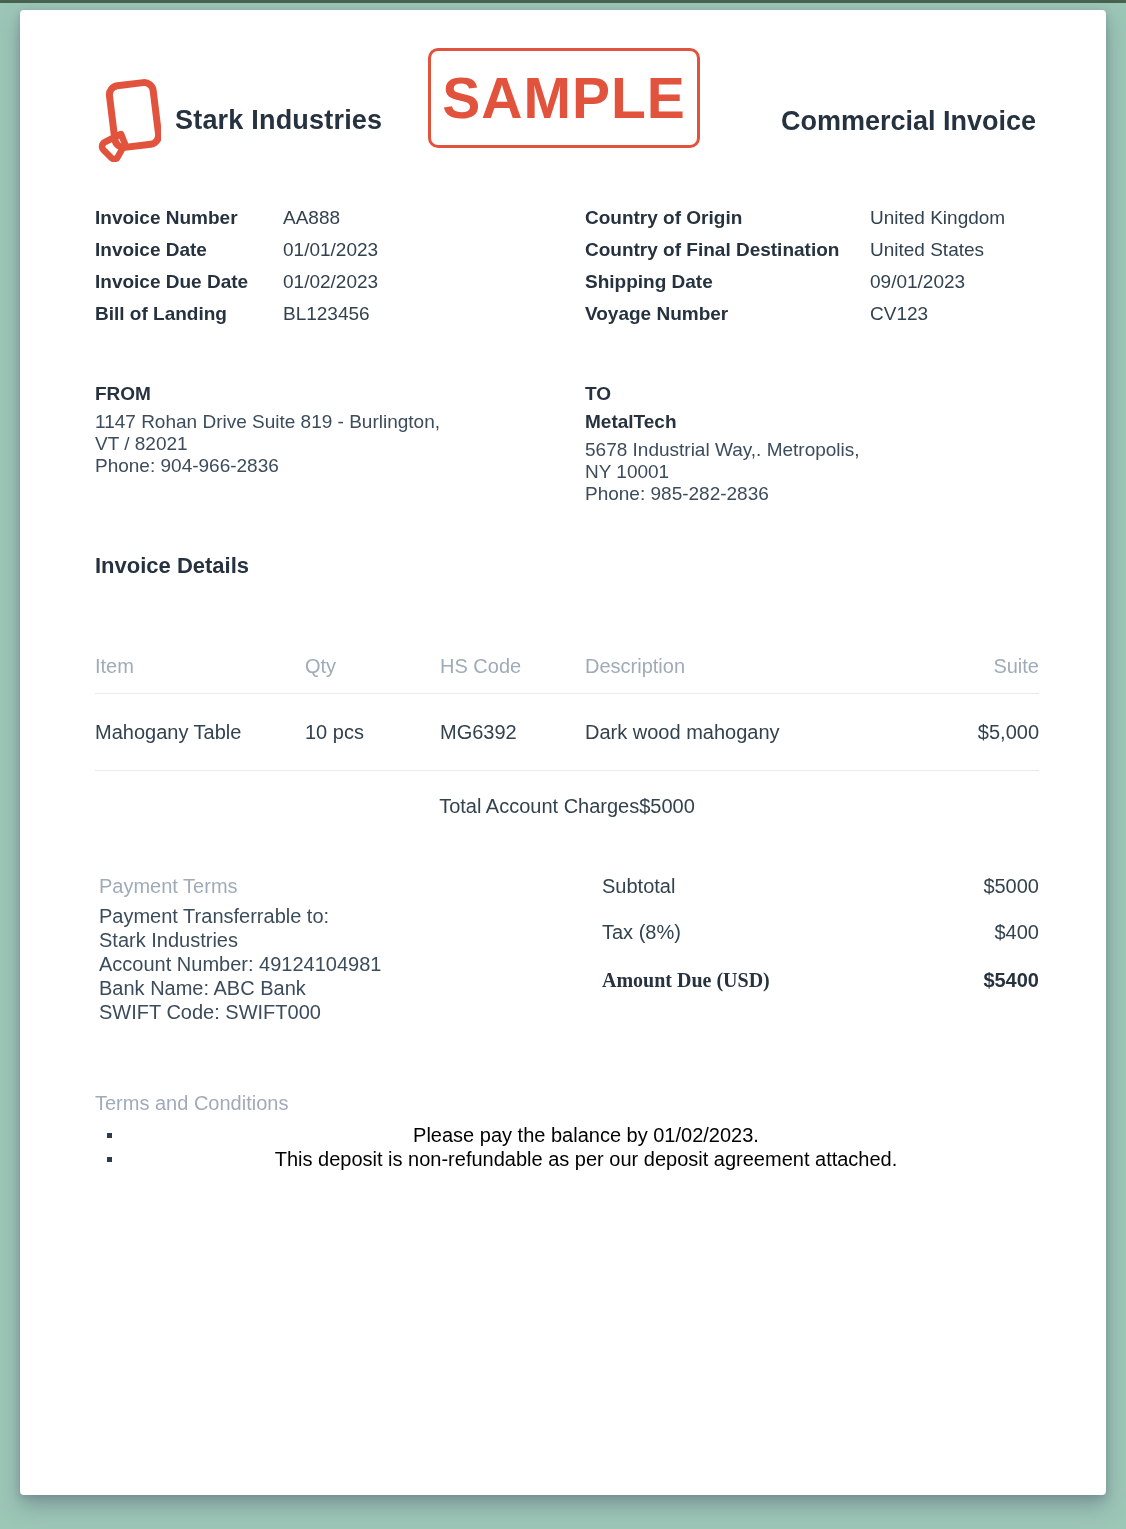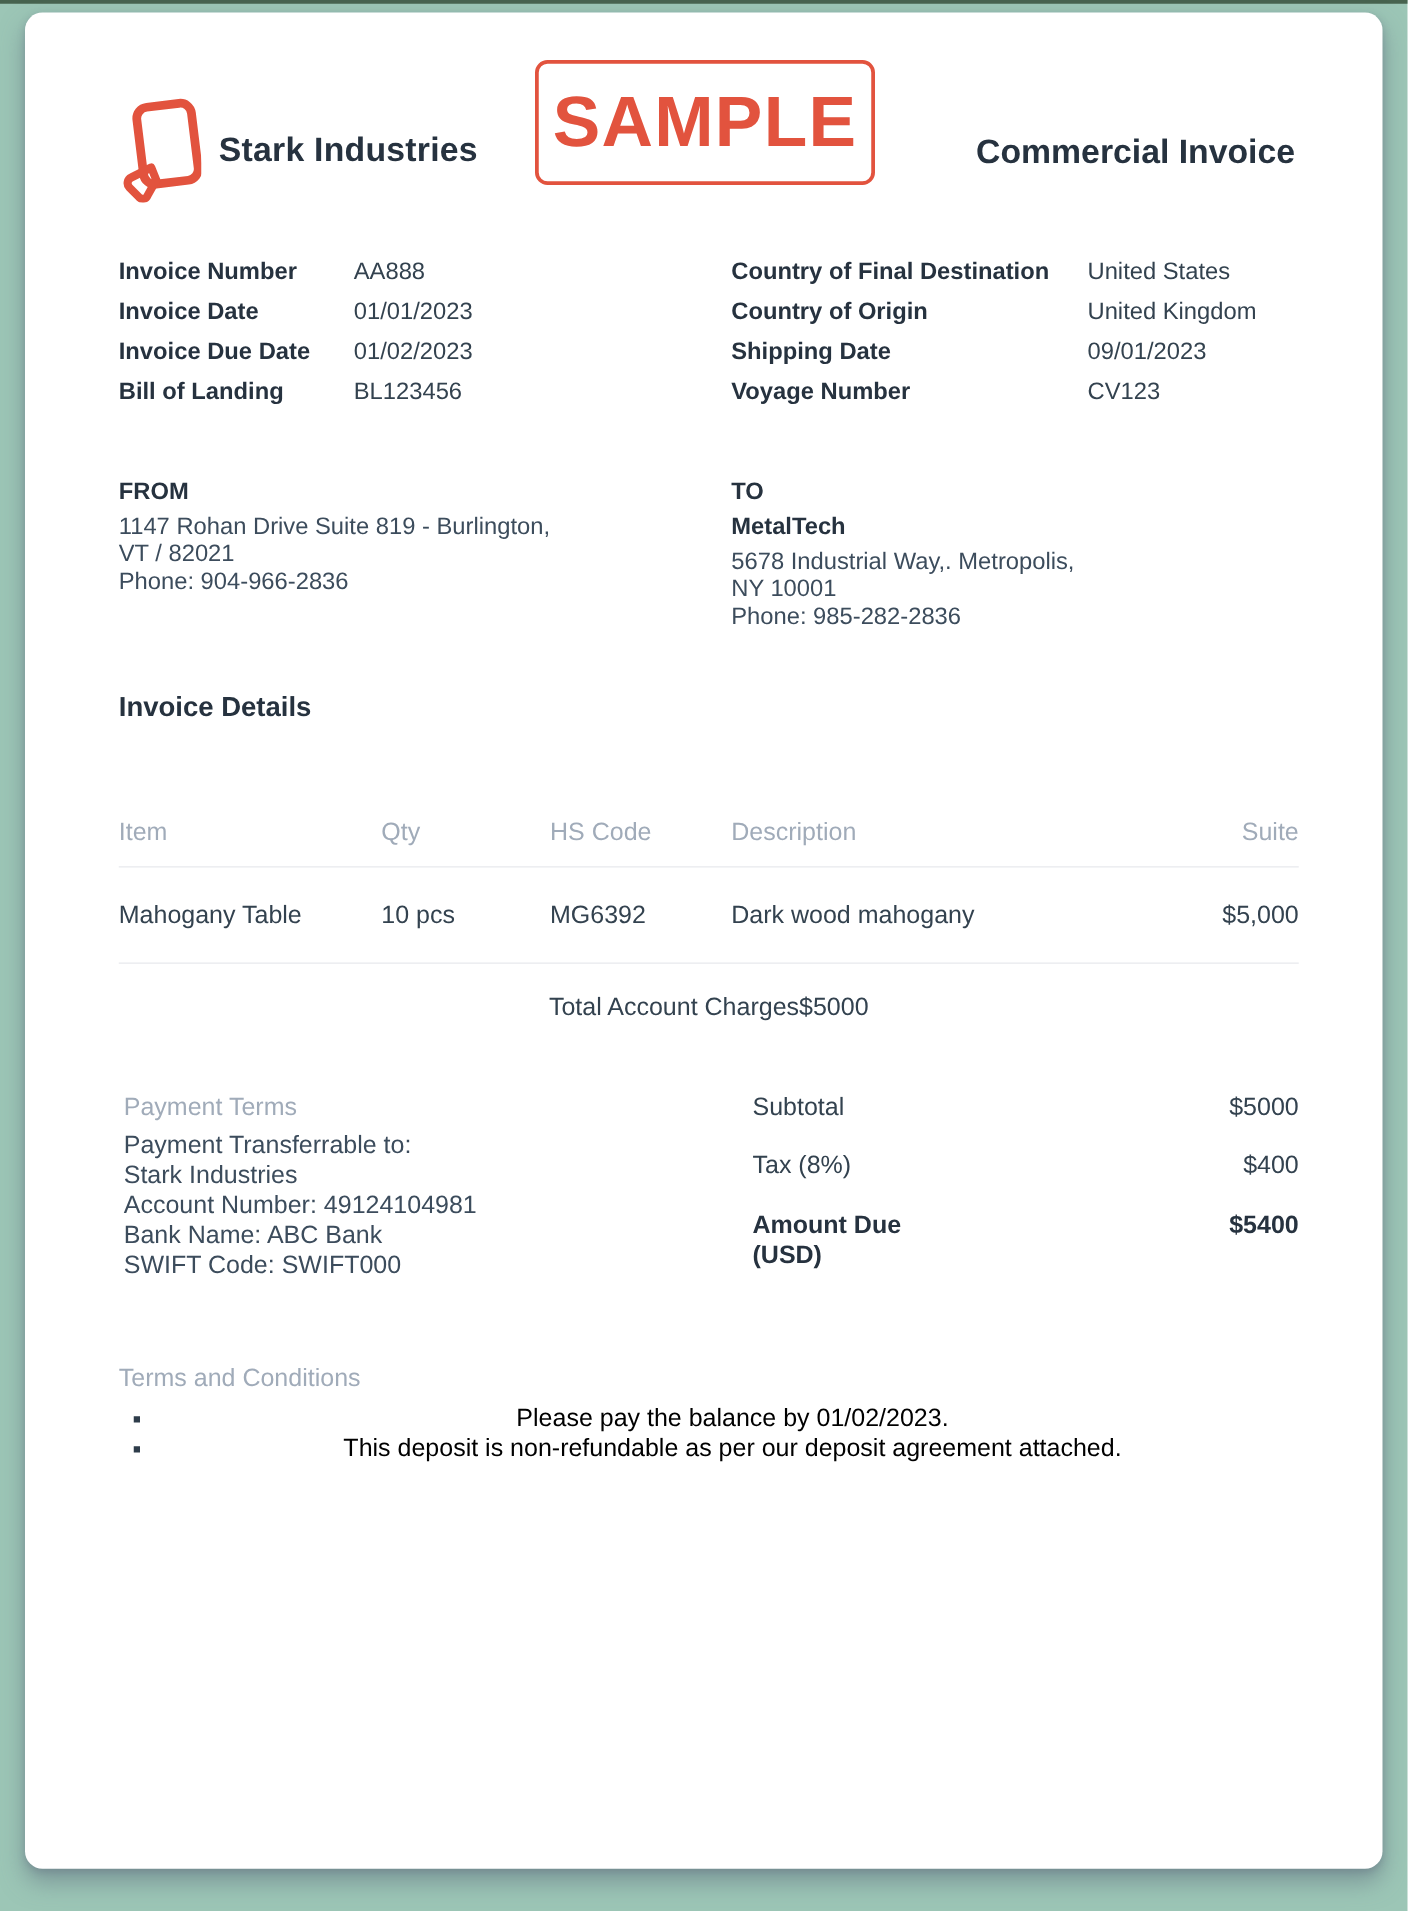--- a/index.html
+++ b/index.html
@@ -13,21 +13,21 @@
   html,body{width:1126px;height:1529px;}
   body{
     position:relative;
     font-family:"Liberation Sans","DejaVu Sans",sans-serif;
     background:#9cc6b6;
     overflow:hidden;
   }
   .bg-top-strip{position:absolute;left:0;top:0;width:100%;height:3px;background:#47634f;}
   .card{
     position:absolute;left:20px;top:10px;width:1086px;height:1485px;
-    background:#ffffff;border-radius:14px;
+    background:#ffffff;border-radius:4px;
     box-shadow:0 10px 20px rgba(96,112,128,.55), 0 2px 6px rgba(96,112,128,.35);
   }
 
   
   .brand{position:absolute;left:75px;top:68px;display:flex;align-items:center;gap:14px;}
   .brand svg{display:block;}
   .brand-name{font-size:27px;font-weight:700;color:var(--navy);letter-spacing:.2px;}
   .stamp{
     position:absolute;left:408px;top:38px;width:272px;height:100px;
     border:3px solid var(--accent);border-radius:10px;
@@ -68,21 +68,21 @@
 
   
   .pay-sum{position:absolute;left:79px;right:67px;top:864px;display:flex;}
   .payment{width:503px;}
   .sec-heading{font-size:20px;color:var(--muted);line-height:24px;}
   .pay-lines{margin-top:6px;font-size:20px;color:#3c4c5c;line-height:24px;}
   .summary{flex:1;display:flex;flex-direction:column;}
   .sum-row{display:flex;justify-content:space-between;font-size:20px;color:#33424f;line-height:24px;margin-bottom:22px;}
   .sum-row.due{margin-bottom:0;margin-top:2px;}
   .sum-row.due .sum-label,.sum-row.due .sum-value{font-weight:700;color:var(--navy);}
-  .sum-row.due .sum-label{max-width:170px;}
+  .sum-row.due .sum-label{max-width:170px;font-family:Liberation Serif, serif;}
 
   
   .terms{position:absolute;left:75px;right:67px;top:1081px;}
   .terms ul{list-style:none;margin-top:8px;}
   .terms li{position:relative;padding-left:30px;margin-left:8px;font-size:20px;color:#000000;line-height:24px;text-align:center;}
   .terms li::before{content:"";position:absolute;left:4px;top:10px;width:5px;height:5px;background:#2e3c4a;}
 </style>
 </head>
 <body>
 
@@ -118,26 +118,26 @@
         <span class="meta-label">Invoice Due Date</span>
         <span class="meta-value">01/02/2023</span>
       </div>
       <div class="meta-row">
         <span class="meta-label">Bill of Landing</span>
         <span class="meta-value">BL123456</span>
       </div>
     </div>
     <div class="meta-col right">
       <div class="meta-row">
+        <span class="meta-label">Country of Origin</span>
+        <span class="meta-value">United Kingdom</span>
+      </div>
+      <div class="meta-row">
         <span class="meta-label">Country of Final Destination</span>
         <span class="meta-value">United States</span>
-      </div>
-      <div class="meta-row">
-        <span class="meta-label">Country of Origin</span>
-        <span class="meta-value">United Kingdom</span>
       </div>
       <div class="meta-row">
         <span class="meta-label">Shipping Date</span>
         <span class="meta-value">09/01/2023</span>
       </div>
       <div class="meta-row">
         <span class="meta-label">Voyage Number</span>
         <span class="meta-value">CV123</span>
       </div>
     </div>

